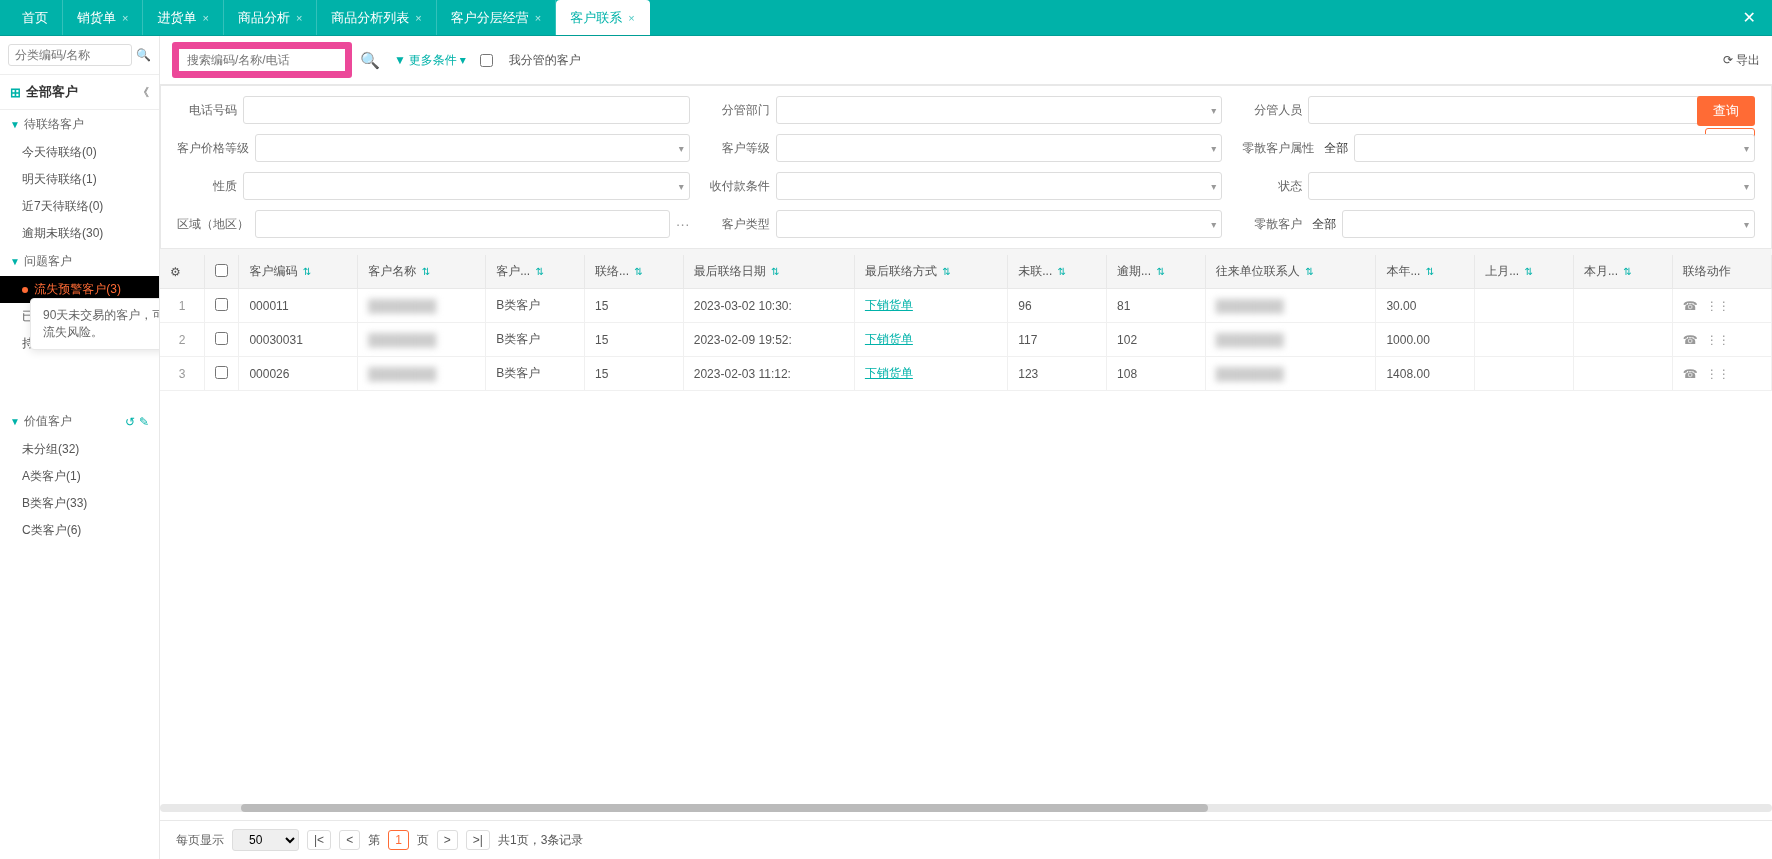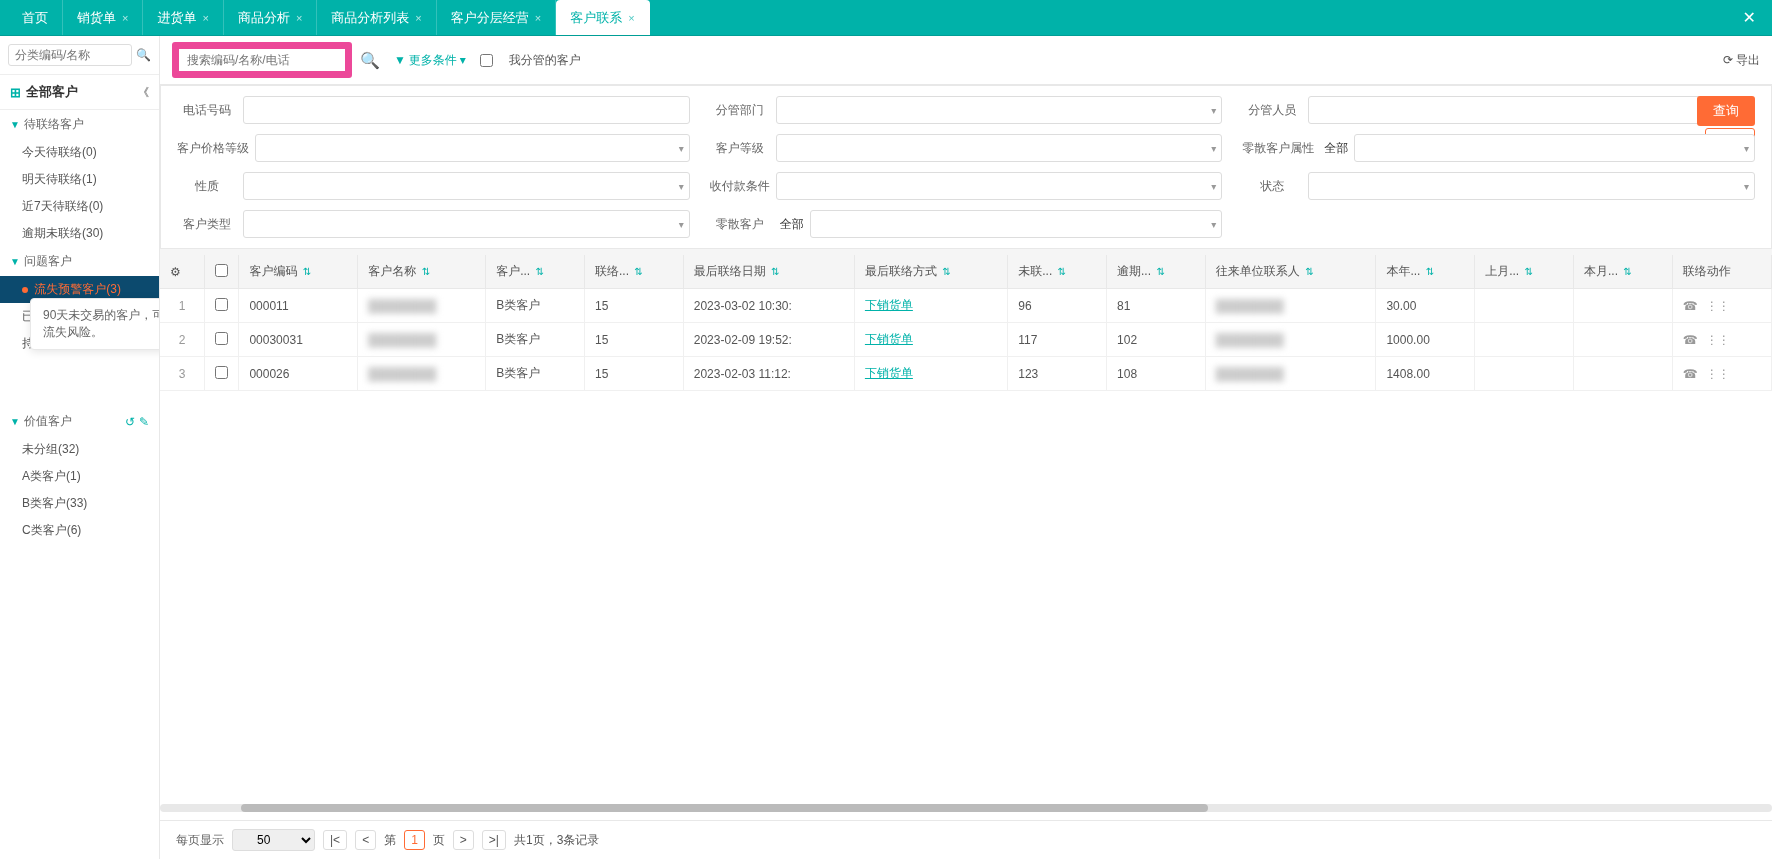--- a/index.html
+++ b/index.html
@@ -114,21 +114,21 @@
     }
     .sidebar-item {
       padding: 5px 10px 5px 22px;
       font-size: 12px;
       color: #555;
       cursor: pointer;
       white-space: nowrap;
     }
     .sidebar-item.active {
       color: #ff6b35;
-      background: #0c4a6e;
+      background: #000000;
     }
     .sidebar-item.active .dot {
       display: inline-block;
       width: 6px; height: 6px;
       background: #ff6b35;
       border-radius: 50%;
       margin-right: 3px;
       vertical-align: middle;
     }
     .tooltip-box {
@@ -224,21 +224,21 @@
     .filter-row {
       display: flex;
       align-items: center;
       gap: 6px;
     }
     .filter-label {
       font-size: 12px;
       color: #666;
       white-space: nowrap;
       min-width: 60px;
-      text-align: center;
+      text-align: right;
     }
     .filter-input {
       flex: 1;
       border: 1px solid #ddd;
       border-radius: 3px;
       padding: 4px 8px;
       font-size: 12px;
       outline: none;
       height: 28px;
     }
@@ -369,21 +369,21 @@
       background: #fff;
       border-top: 1px solid #e8e8e8;
       gap: 8px;
       font-size: 12px;
       color: #555;
     }
     .pagination-bar .page-size-label { color: #666; }
     .pagination-bar select {
       border: 1px solid #ddd;
       border-radius: 3px;
-      padding: 2px 20px;
+      padding: 2px 12px;
       font-size: 12px;
     }
     .page-btn {
       border: 1px solid #ddd;
       border-radius: 3px;
       background: #fff;
       padding: 2px 6px;
       cursor: pointer;
       font-size: 12px;
       color: #555;
@@ -595,20 +595,25 @@
         </div>
       </div>
       <div class="filter-row">
         <span class="filter-label">状态</span>
         <div class="filter-select-wrapper">
           <select></select>
           <span class="chevron">▾</span>
         </div>
       </div>
 
+      <div class="filter-row">
+        <span class="filter-label">区域（地区）</span>
+        <input class="filter-input" type="text" style="flex: 1 1 0%;">
+        <span class="filter-dots">···</span>
+      </div>
       <div class="filter-row">
         <span class="filter-label">客户类型</span>
         <div class="filter-select-wrapper">
           <select></select>
           <span class="chevron">▾</span>
         </div>
       </div>
       <div class="filter-row">
         <span class="filter-label">零散客户</span>
         <span style="font-size:12px; color:#333; margin-left:4px;">全部</span>

